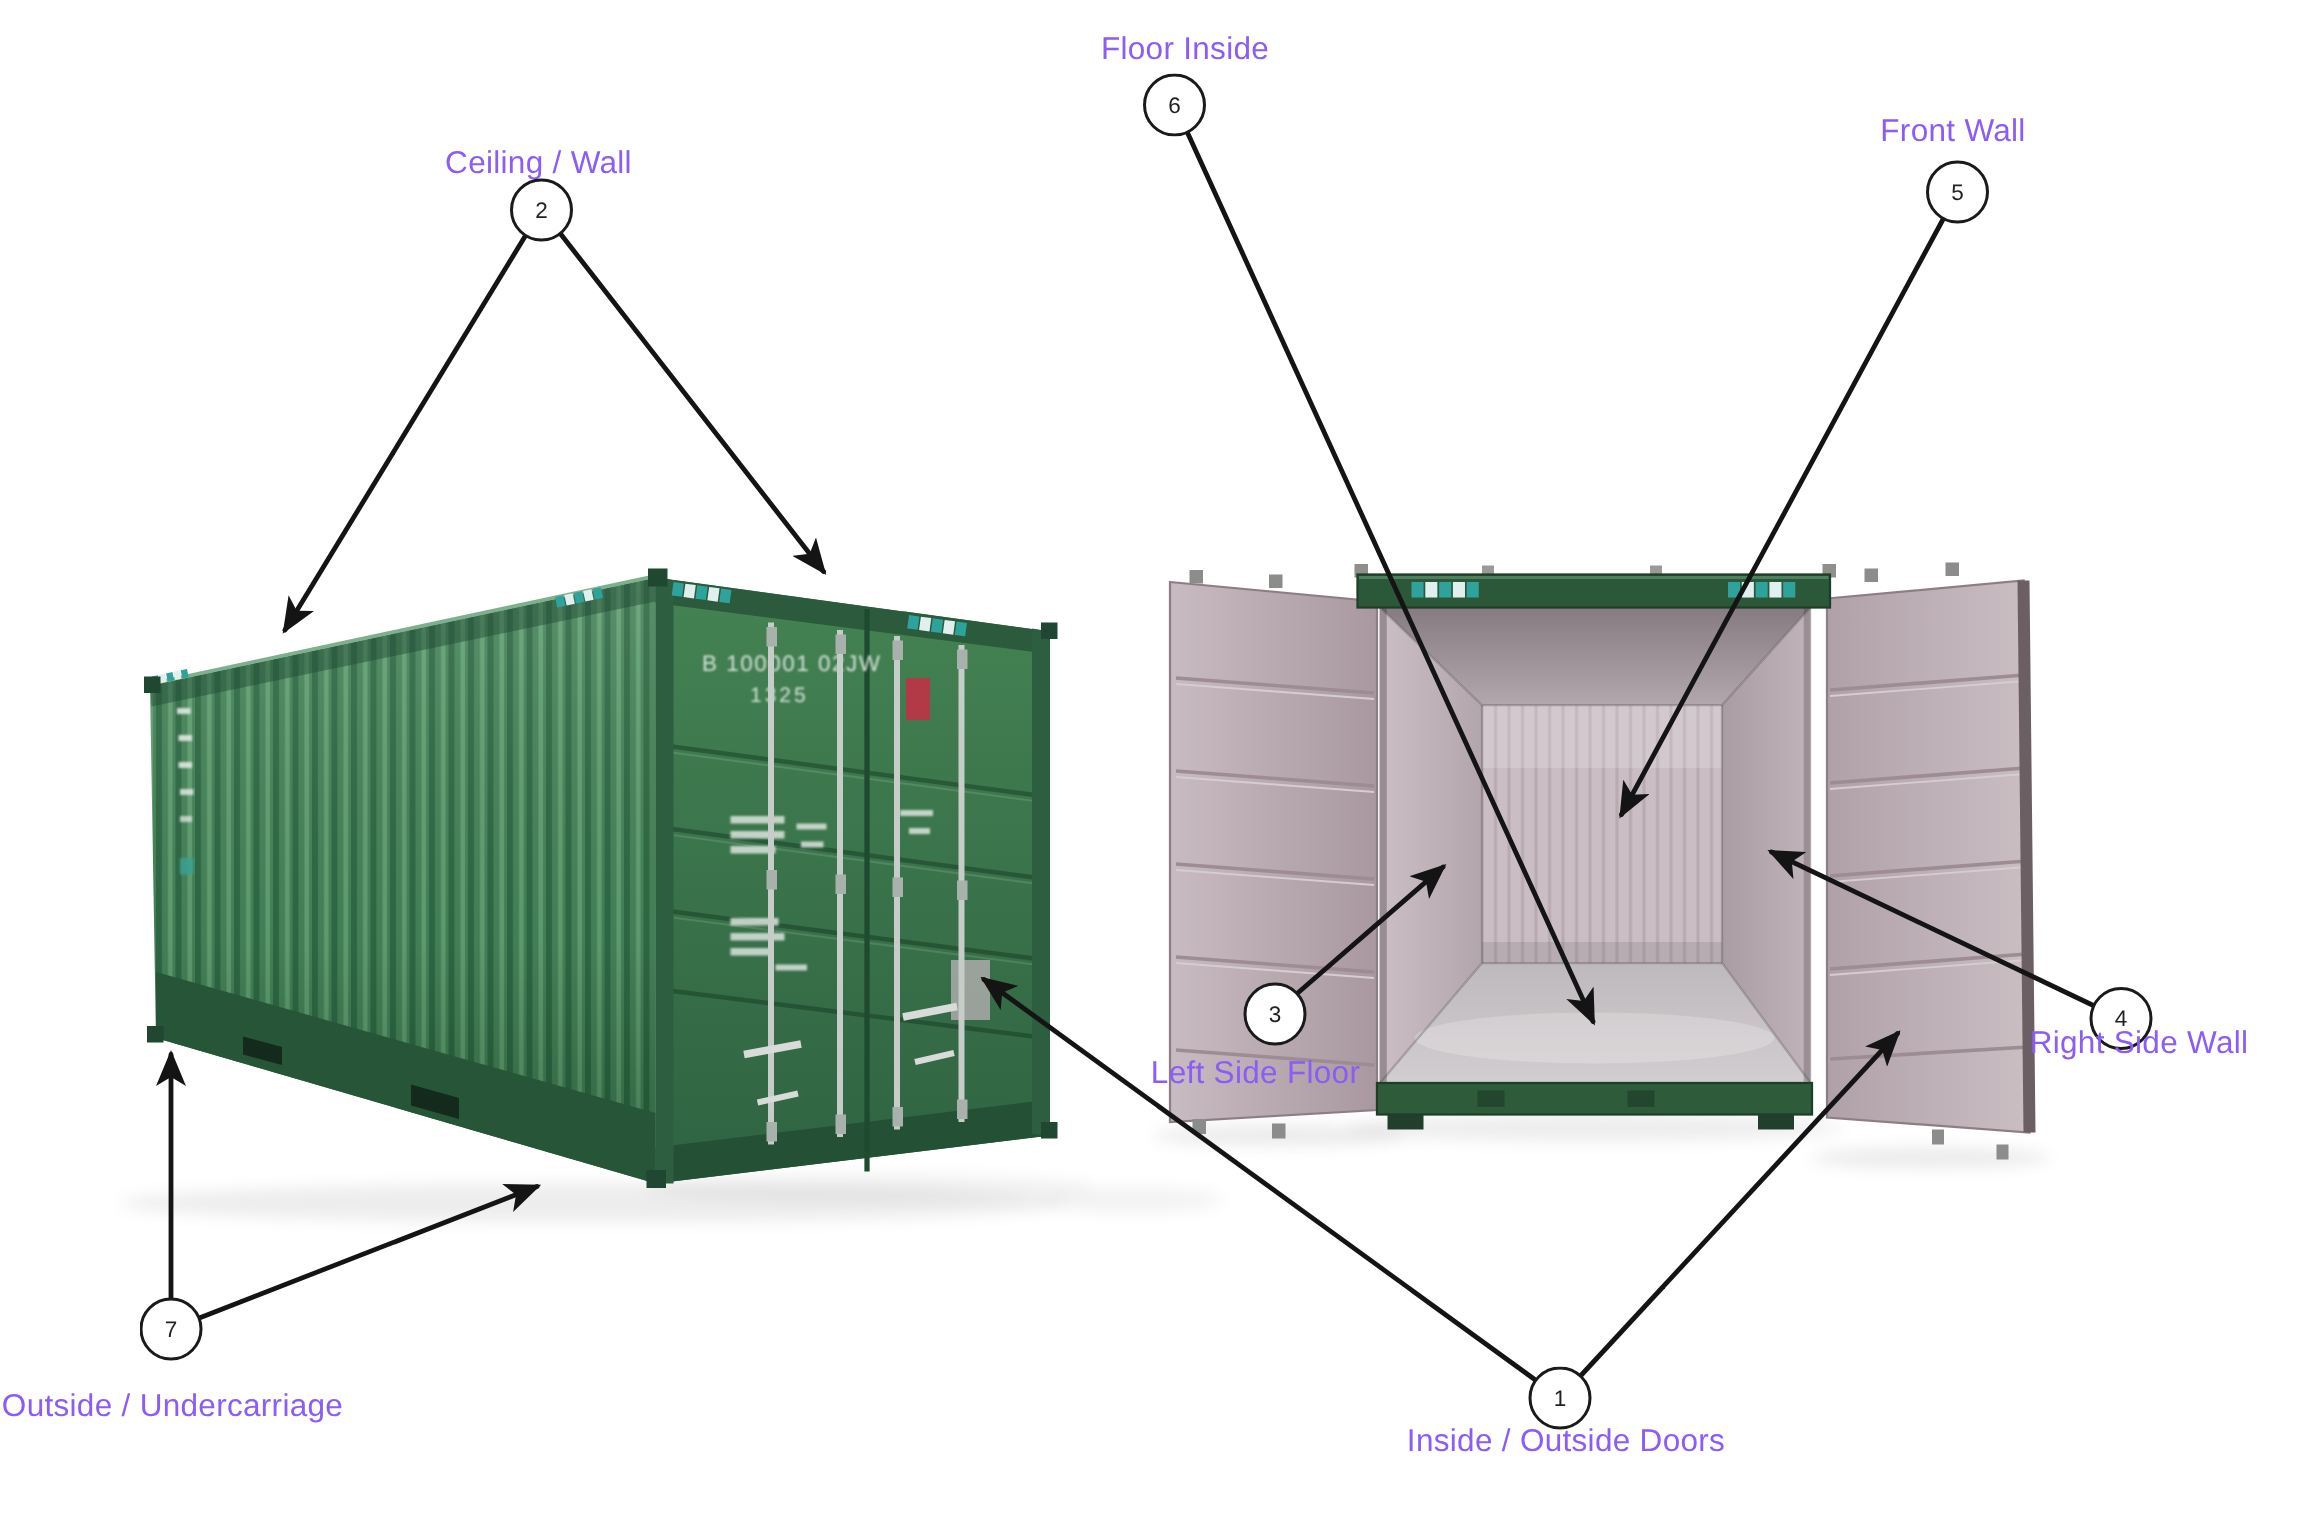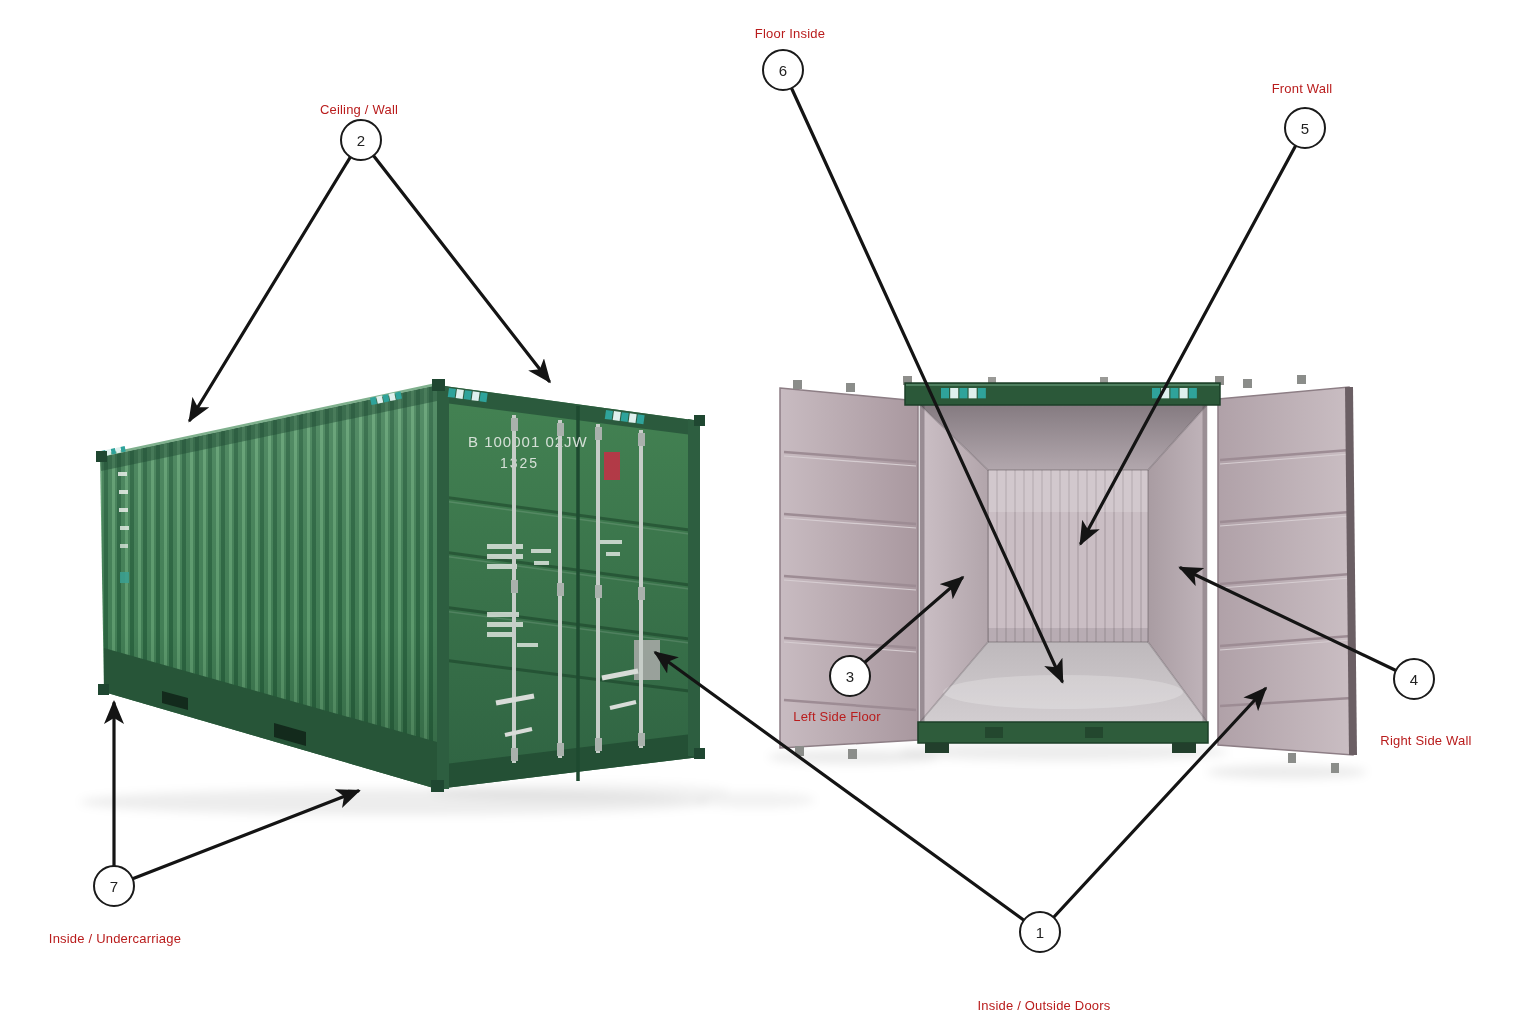--- a/index.html
+++ b/index.html
@@ -1,21 +1,21 @@
 <!DOCTYPE html>
 <html><head>
 <meta charset="utf-8">
 <style>
   html,body{margin:0;padding:0;background:#fff;font-family:"Liberation Sans",sans-serif;}
   .stage{position:relative;width:1536px;height:1021px;background:#fff;overflow:hidden;}
   .stage svg{position:absolute;left:0;top:0;}
   .co{position:absolute;width:38px;height:38px;border:2.2px solid #1a1a1a;border-radius:50%;
       background:#fff;transform:translate(-50%,-50%);display:flex;align-items:center;
       justify-content:center;font-size:15px;color:#222;z-index:5;}
-  .lbl{position:absolute;transform:translate(-50%,-50%);font-size:13px;color:#b91c1c;
+  .lbl{position:absolute;transform:translate(-50%,-50%);font-size:21px;color:#8b5cf6;
        white-space:nowrap;z-index:5;letter-spacing:0.2px;}
 </style>
 </head>
 <body>
 
 <div class="stage">
 
 <svg width="1536" height="1021" viewBox="0 0 1536 1021">
   <defs>
     <pattern id="corr" width="13" height="12" patternUnits="userSpaceOnUse">
@@ -315,25 +315,25 @@
     </div>
 
 <div class="co" style="left:850px;top:676px">
       <span>3</span>
     </div>
 <div class="lbl" style="left:837px;top:716px">Left Side Floor</div>
 
 <div class="co" style="left:1414px;top:679px">
       <span>4</span>
     </div>
-<div class="lbl" style="left:1426px;top:740px">Right Side Wall</div>
+<div class="lbl" style="left:1426px;top:696px">Right Side Wall</div>
 
 <div class="co" style="left:1040px;top:932px">
       <span>1</span>
     </div>
-<div class="lbl" style="left:1044px;top:1005px">Inside / Outside Doors</div>
+<div class="lbl" style="left:1044px;top:961px">Inside / Outside Doors</div>
 
 <div class="co" style="left:114px;top:886px">
       <span>7</span>
     </div>
-<div class="lbl" style="left:115px;top:938px">Inside / Undercarriage</div>
+<div class="lbl" style="left:115px;top:938px">Outside / Undercarriage</div>
 
 </div>
 
 </body></html>

